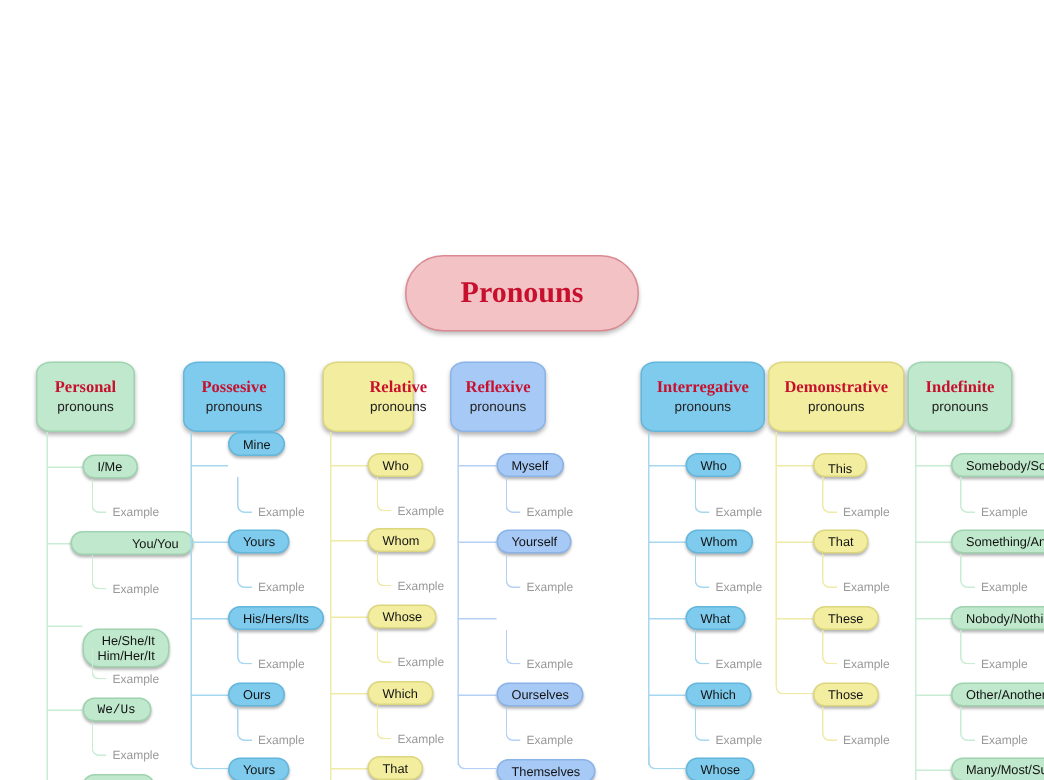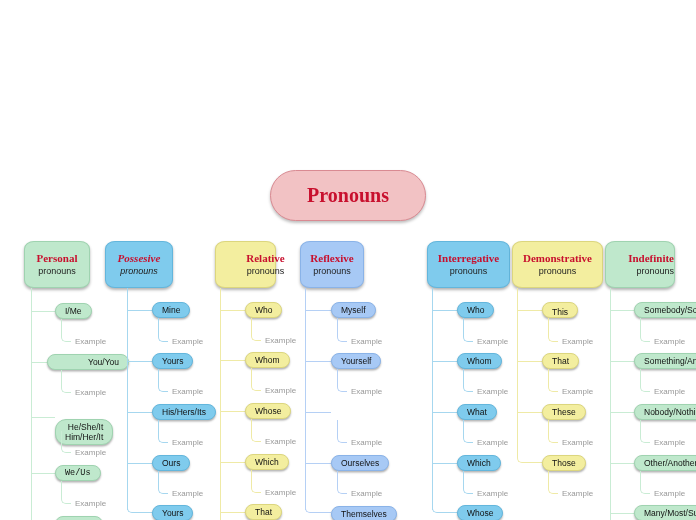--- a/index.html
+++ b/index.html
@@ -84,27 +84,27 @@
   <div class="ex" style="left:75px;top:448px;">Example</div>
 
   <div class="hline lg" style="left:31px;top:473px;width:24px;"></div>
   <div class="node green" style="left:55px;top:465px;font-family:Liberation Mono, monospace;">
       <span>We/Us</span>
     </div>
   <div class="conn" style="left:61px;top:481px;width:10px;height:23px;border-color:#c9ecd4;"></div>
   <div class="ex" style="left:75px;top:499px;">Example</div>
   <div class="node green" style="left:55px;top:516px;width:48px;"></div>
 
-  <div class="cat blue" style="left:105px;width:68px;font-style:italic;">
+  <div class="cat blue" style="left:122px;width:68px;">
     <span class="t">Possesive</span>
     <span class="s">pronouns</span>
   </div>
   <div class="vline lb" style="left:127px;top:288px;height:222px;"></div>
   <div class="hline lb" style="left:127px;top:310px;width:25px;"></div>
-  <div class="node blue" style="left:152px;top:302px;">
+  <div class="node blue" style="left:152px;top:288px;">
       <span>Mine</span>
     </div>
   <div class="conn" style="left:158px;top:318px;width:10px;height:24px;border-color:#a6d7ef;"></div>
   <div class="ex" style="left:172px;top:337px;">Example</div>
 
   <div class="hline lb" style="left:127px;top:361px;width:25px;"></div>
   <div class="node blue" style="left:152px;top:353px;">
       <span>Yours</span>
     </div>
   <div class="conn" style="left:158px;top:369px;width:10px;height:23px;border-color:#a6d7ef;"></div>
@@ -266,21 +266,21 @@
   <div class="conn" style="left:548px;top:420px;width:10px;height:23px;border-color:#efeaa6;"></div>
   <div class="ex" style="left:562px;top:438px;">Example</div>
 
   <div class="conn" style="left:517px;top:448px;width:25px;height:15px;border-color:#efeaa6;"></div>
   <div class="node yellow" style="left:542px;top:455px;">
       <span>Those</span>
     </div>
   <div class="conn" style="left:548px;top:471px;width:10px;height:23px;border-color:#efeaa6;"></div>
   <div class="ex" style="left:562px;top:489px;">Example</div>
 
-  <div class="cat green" style="left:605px;width:70px;align-items:flex-end;">
+  <div class="cat green" style="left:605px;width:70px;">
     <span class="t">Indefinite</span>
     <span class="s">pronouns</span>
   </div>
   <div class="vline lg" style="left:610px;top:288px;height:232px;"></div>
   <div class="hline lg" style="left:610px;top:310px;width:24px;"></div>
   <div class="node green" style="left:634px;top:302px;justify-content:flex-start;">
       <span>Somebody/Someone</span>
     </div>
   <div class="conn" style="left:640px;top:318px;width:10px;height:24px;border-color:#c9ecd4;"></div>
   <div class="ex" style="left:654px;top:337px;">Example</div>

